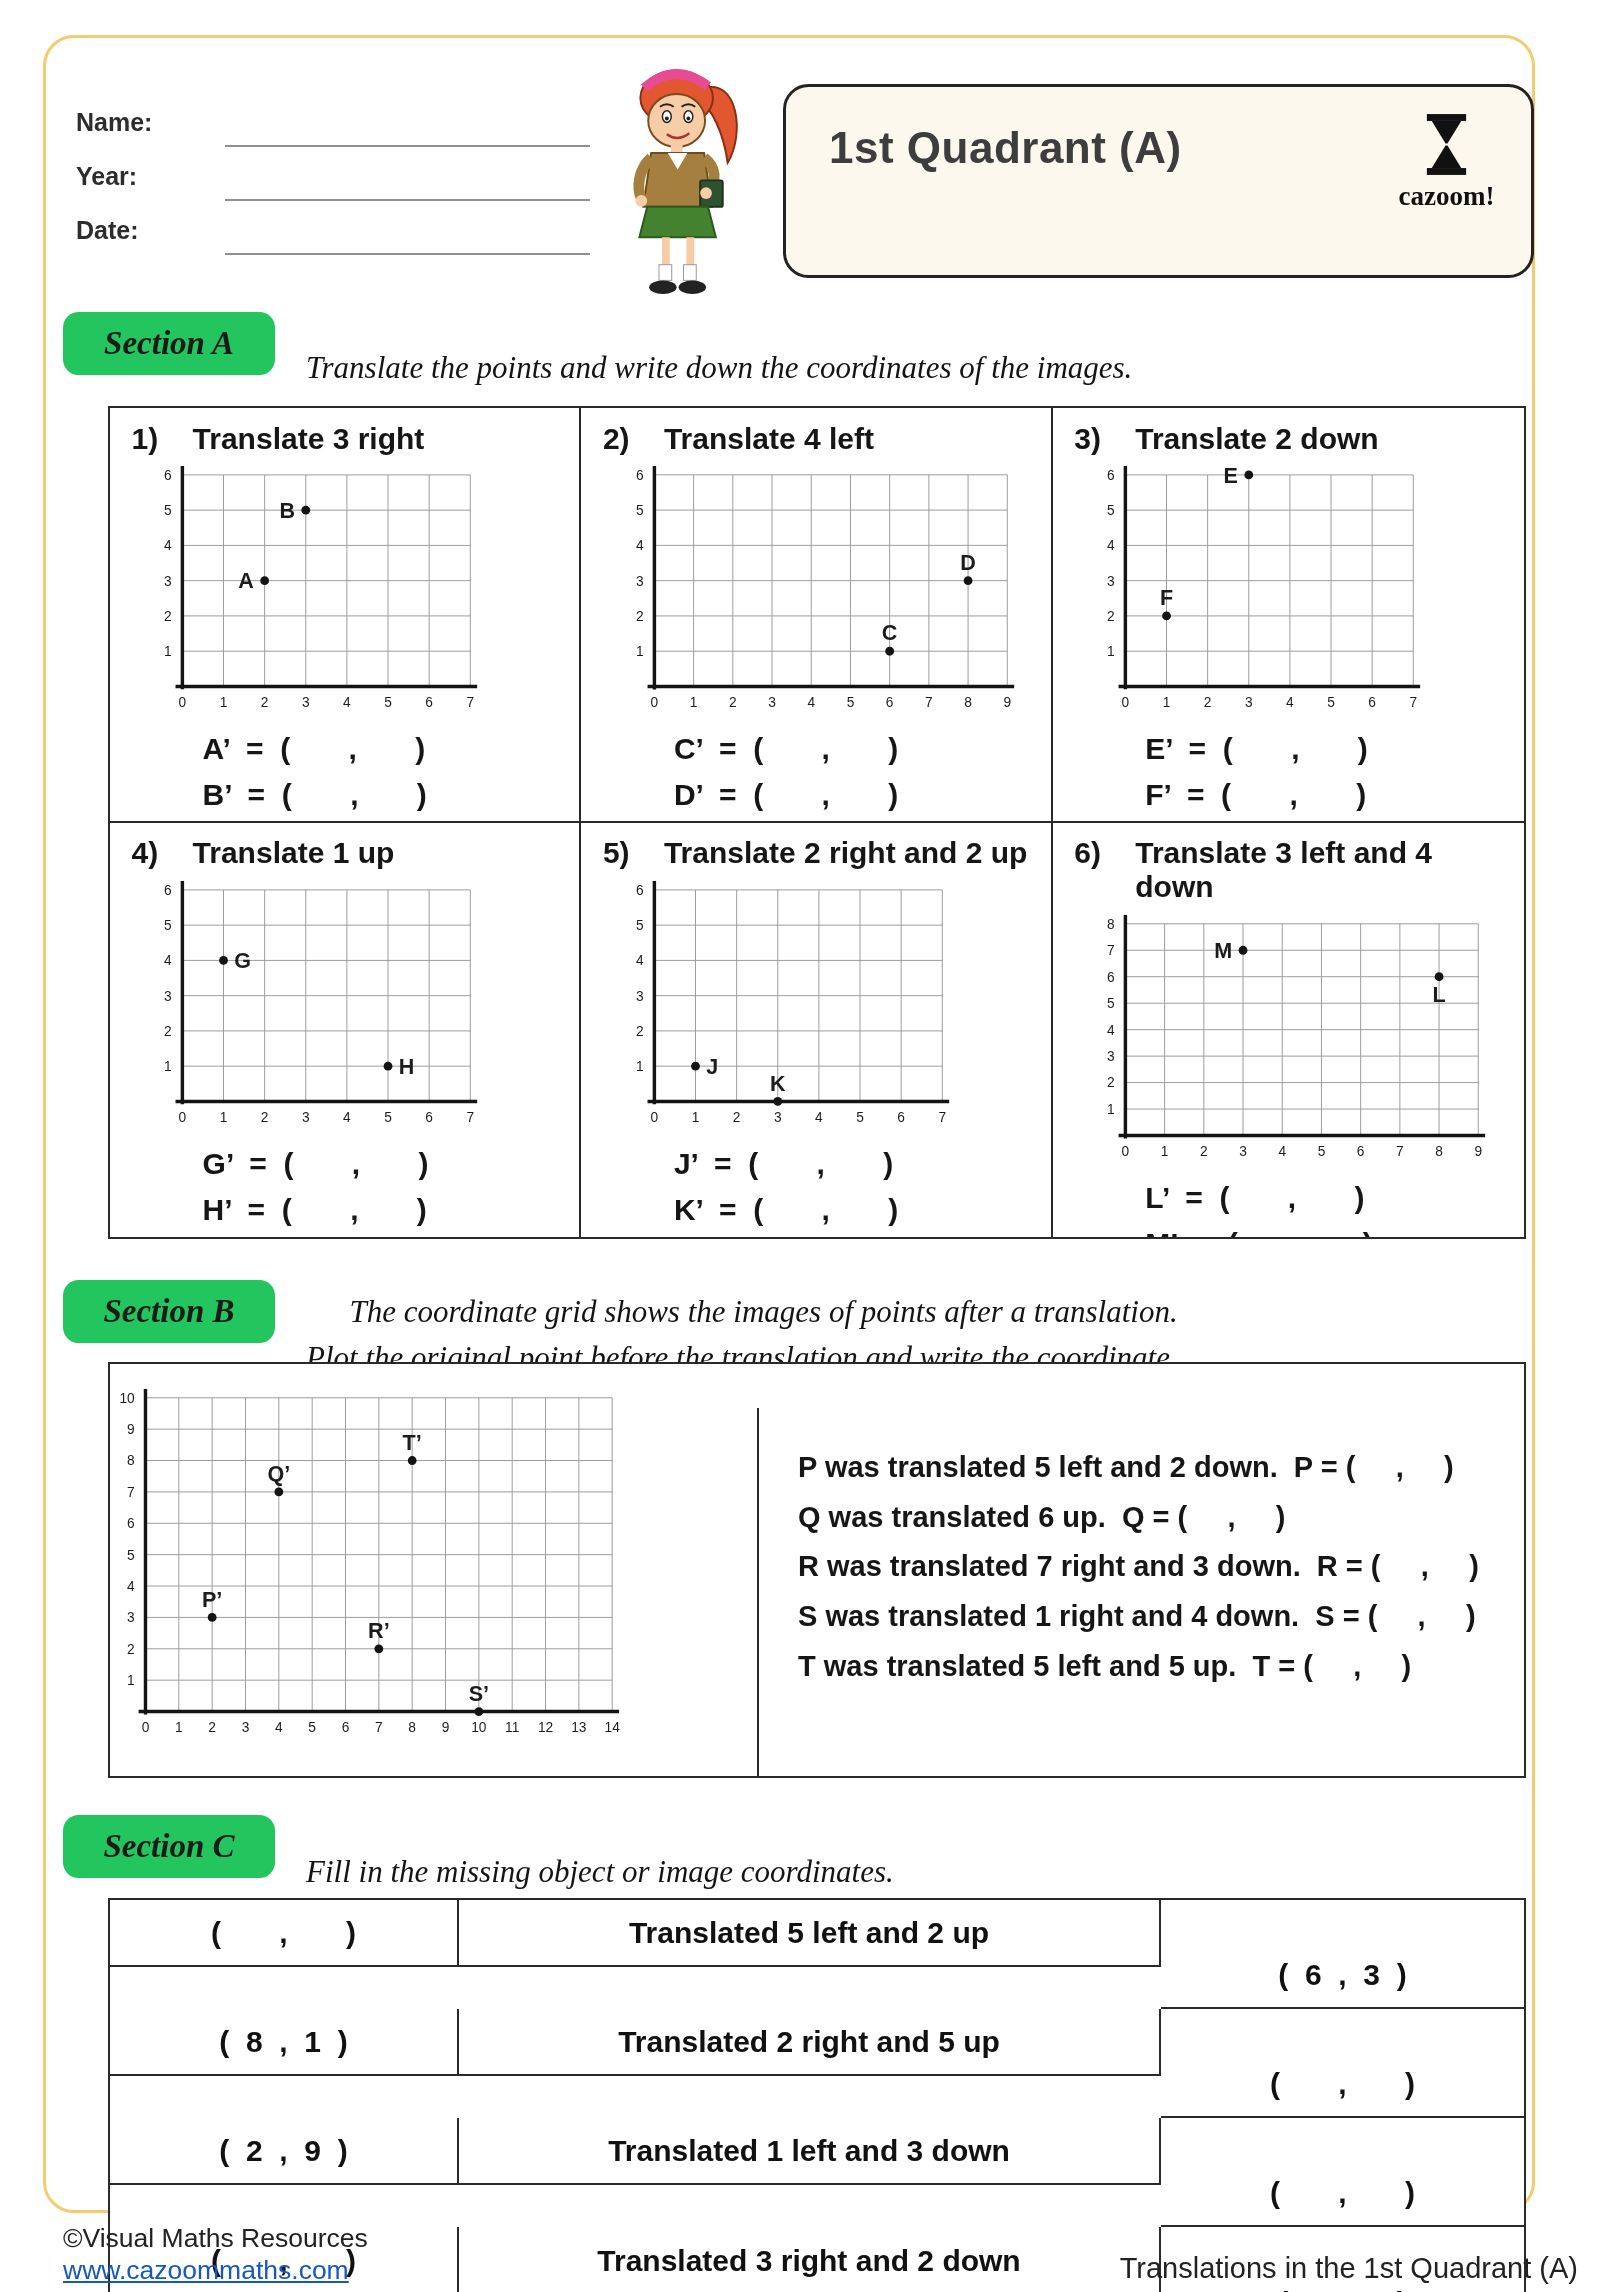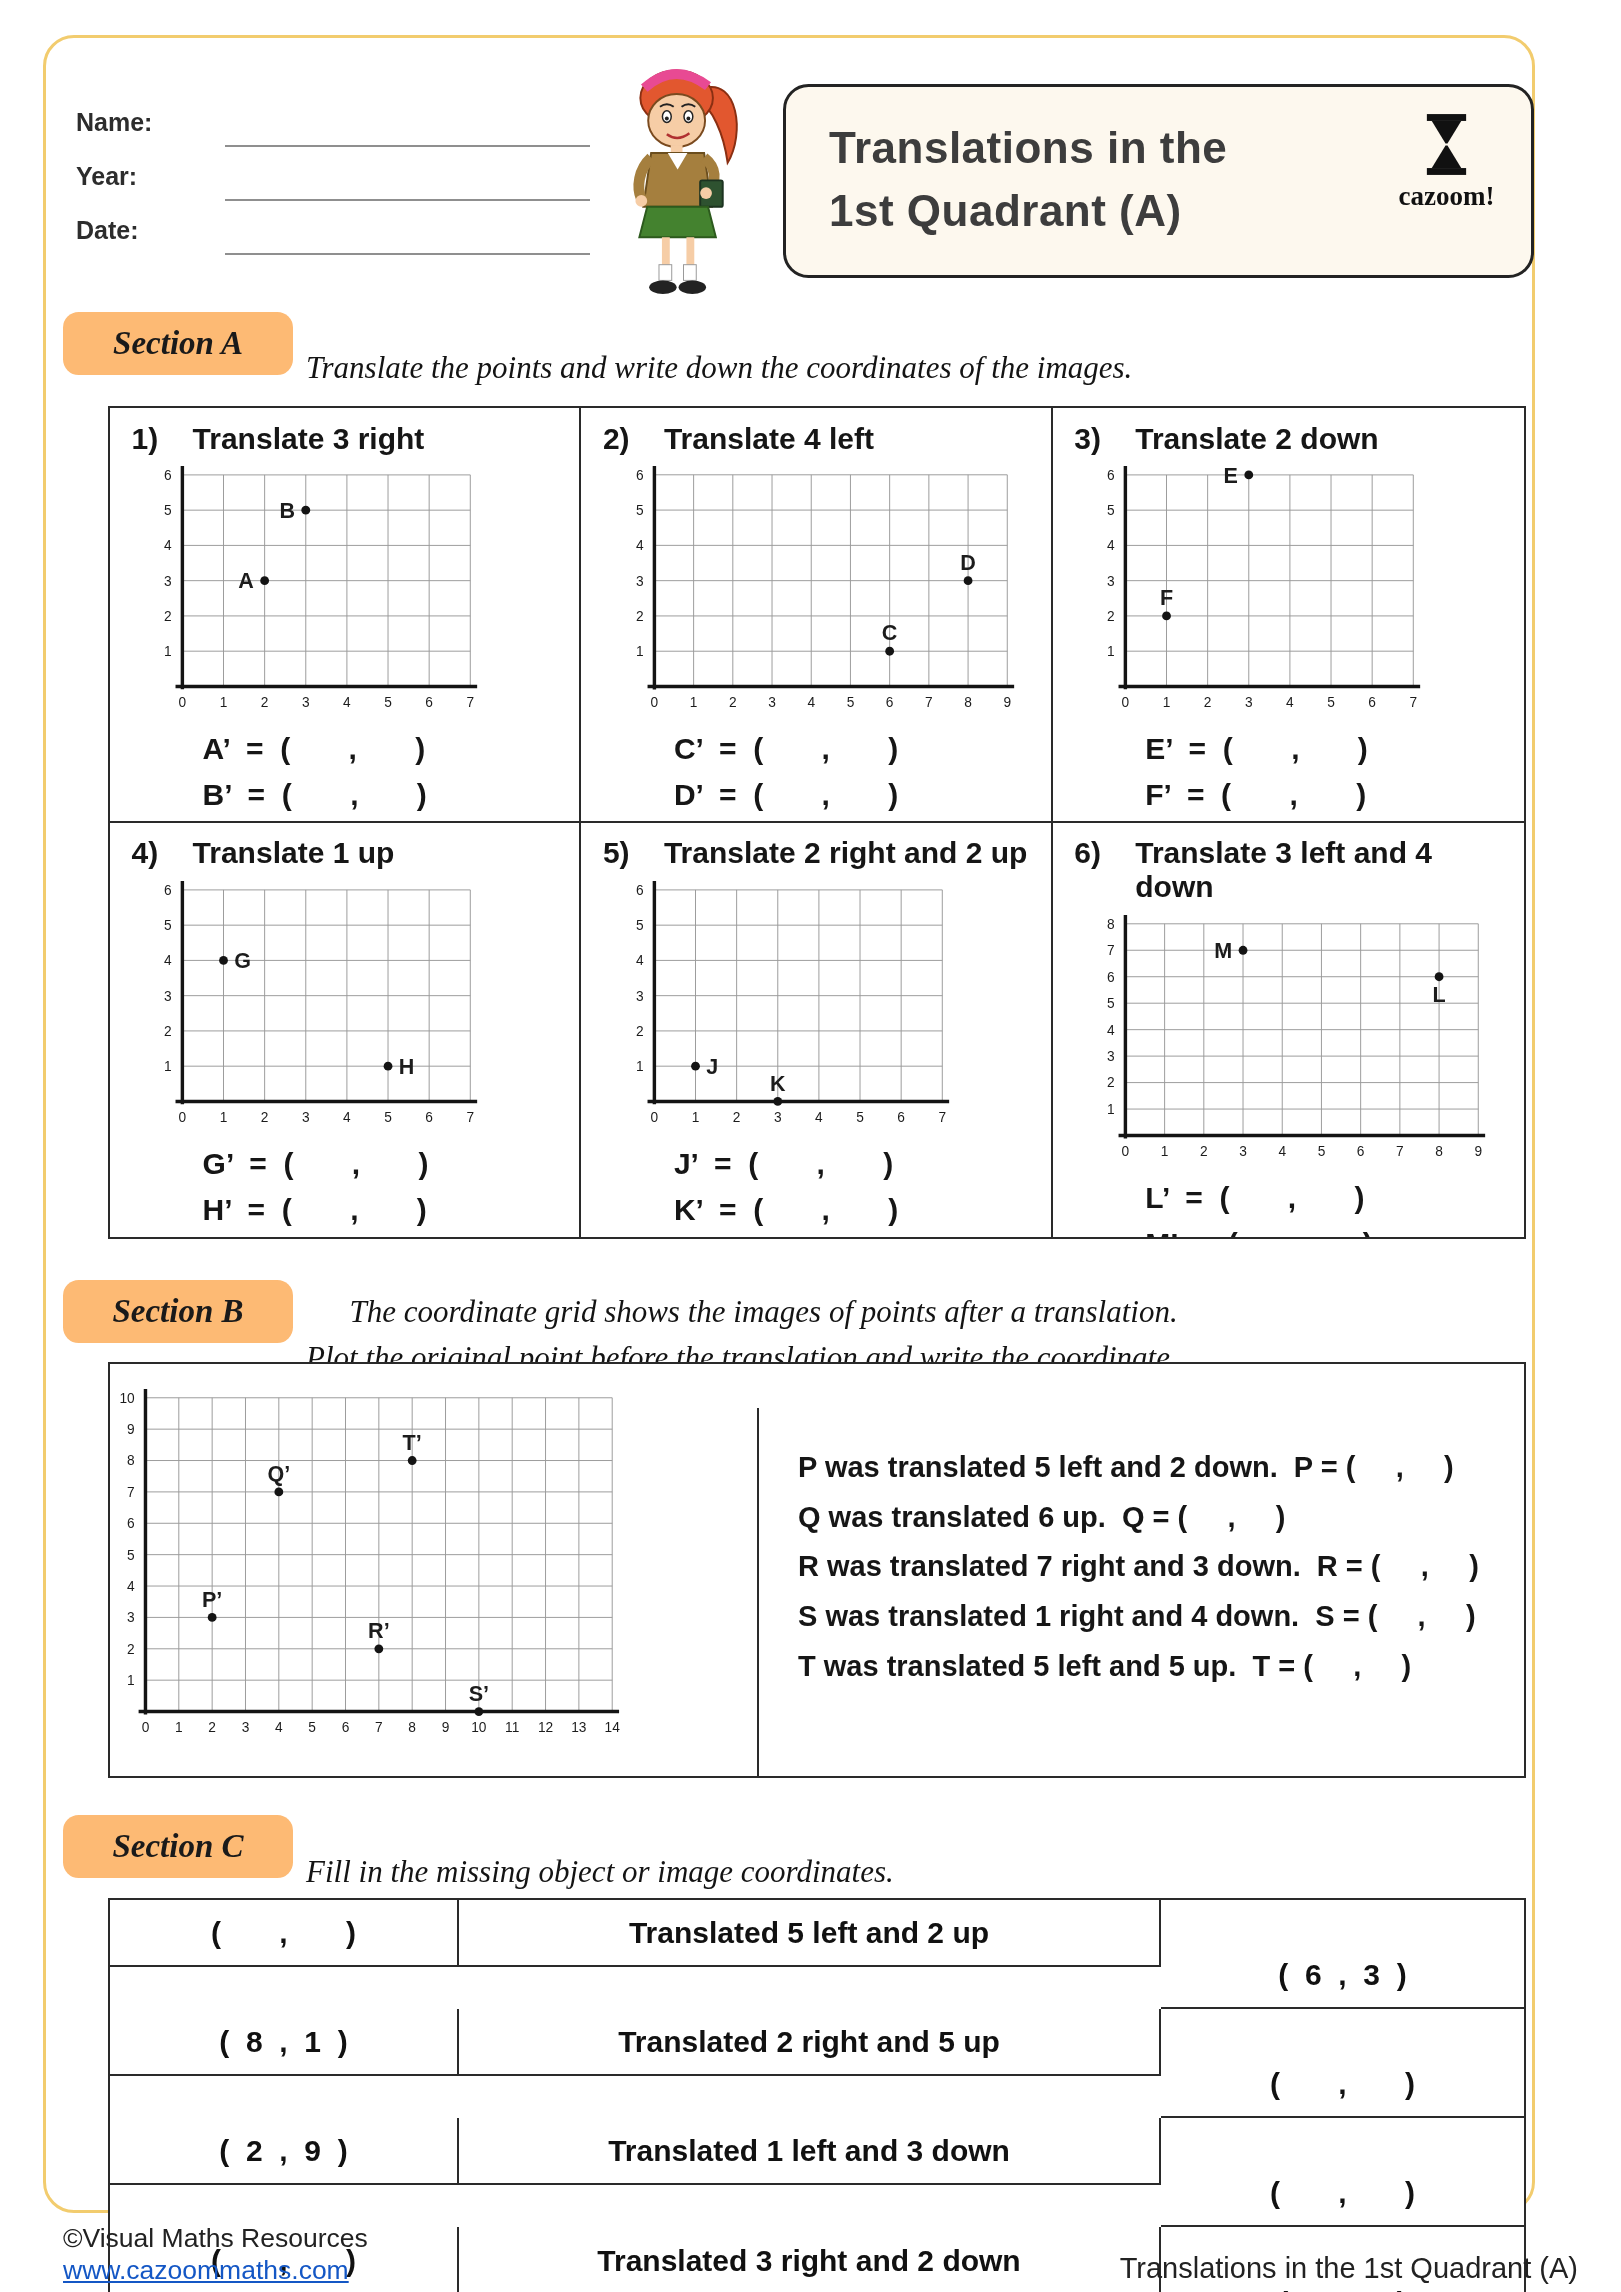--- a/index.html
+++ b/index.html
@@ -6,21 +6,21 @@
   html,body{background:#fff;}
   .page{position:relative;width:1621px;height:2293px;background:#fff;font-family:"Liberation Sans",sans-serif;color:#141414;overflow:hidden;}
   .sheet-border{position:absolute;left:43px;top:35px;width:1492px;height:2178px;border:3.9px solid #f2cc6e;border-radius:31px;}
   .field-label{position:absolute;left:76px;font-size:25px;font-weight:bold;color:#2d2d2d;}
   .write-line{position:absolute;left:225px;width:365px;height:0;border-bottom:2.5px solid #8f8f8f;}
   .girl{position:absolute;left:606px;top:47px;}
   .title-box{position:absolute;left:783px;top:84px;width:751px;height:194px;background:#fdf8ee;border:3.4px solid #232323;border-radius:25.5px;}
   .title-text{position:absolute;left:43px;top:29px;font-size:44px;font-weight:bold;color:#3d3d3d;line-height:63px;letter-spacing:0.5px;}
   .logo{position:absolute;right:25.5px;top:27.4px;width:118px;text-align:center;}
   .logo-text{font-family:"Liberation Serif",serif;font-size:27px;font-weight:bold;color:#111;margin-top:2px;}
-  .pill{position:absolute;width:230px;height:63px;background:#fdba74;border-radius:15.7px;display:flex;align-items:center;justify-content:center;font-family:"Liberation Serif",serif;font-style:italic;font-weight:bold;font-size:33px;color:#1a1a1a;}
+  .pill{position:absolute;width:212px;height:63px;background:#22c55e;border-radius:15.7px;display:flex;align-items:center;justify-content:center;font-family:"Liberation Serif",serif;font-style:italic;font-weight:bold;font-size:33px;color:#1a1a1a;}
   .instr{position:absolute;font-family:"Liberation Serif",serif;font-style:italic;font-size:31px;color:#141414;margin-top:25px;}
   .sb-instr{line-height:46px;text-align:right;}
   .problems-box{position:absolute;left:108px;top:406px;width:1418px;height:833px;border:2.9px solid #2a2a2a;display:grid;grid-template-columns:1fr 1fr 1fr;grid-template-rows:1fr 1fr;background:#fff;}
   .problem-cell{border-right:2.5px solid #2a2a2a;border-bottom:2.5px solid #2a2a2a;padding:13.7px 5.9px 0 21.6px;overflow:hidden;}
   .problem-cell:nth-child(3n){border-right:none;}
   .problem-cell:nth-child(n+4){border-bottom:none;}
   .p-head{display:flex;font-size:30px;font-weight:bold;color:#161616;}
   .p-num{width:61px;flex:none;}
   .p-grid{margin:7.8px 0 0 21.6px;}
   .p-answers{margin:7.8px 0 0 71px;font-size:30px;font-weight:bold;line-height:46px;white-space:pre;color:#161616;}
@@ -72,21 +72,20 @@
     <rect x="57" y="194" width="8" height="32" fill="#f6cda6"></rect>
     <rect x="82" y="194" width="8" height="32" fill="#f6cda6"></rect>
     <rect x="54" y="222" width="13" height="16" fill="#fff" stroke="#999" stroke-width="1"></rect>
     <rect x="79" y="222" width="13" height="16" fill="#fff" stroke="#999" stroke-width="1"></rect>
     <ellipse cx="58" cy="245" rx="14" ry="7" fill="#222"></ellipse>
     <ellipse cx="88" cy="245" rx="14" ry="7" fill="#222"></ellipse>
   </svg>
 
   <div class="title-box">
     <div class="title-text">
-      <div>Translations in the</div>
       <div>1st Quadrant (A)</div>
     </div>
     <div class="logo">
       <svg width="53" height="61" viewBox="0 0 54 62">
         <rect x="7" y="0" width="40" height="7" fill="#111"></rect>
         <rect x="7" y="55" width="40" height="7" fill="#111"></rect>
         <path d="M12,7 H42 L28,30 H26 Z" fill="#111"></path>
         <path d="M12,55 H42 L28,32 H26 Z" fill="#111"></path>
       </svg>
       <div class="logo-text">cazoom!</div>

